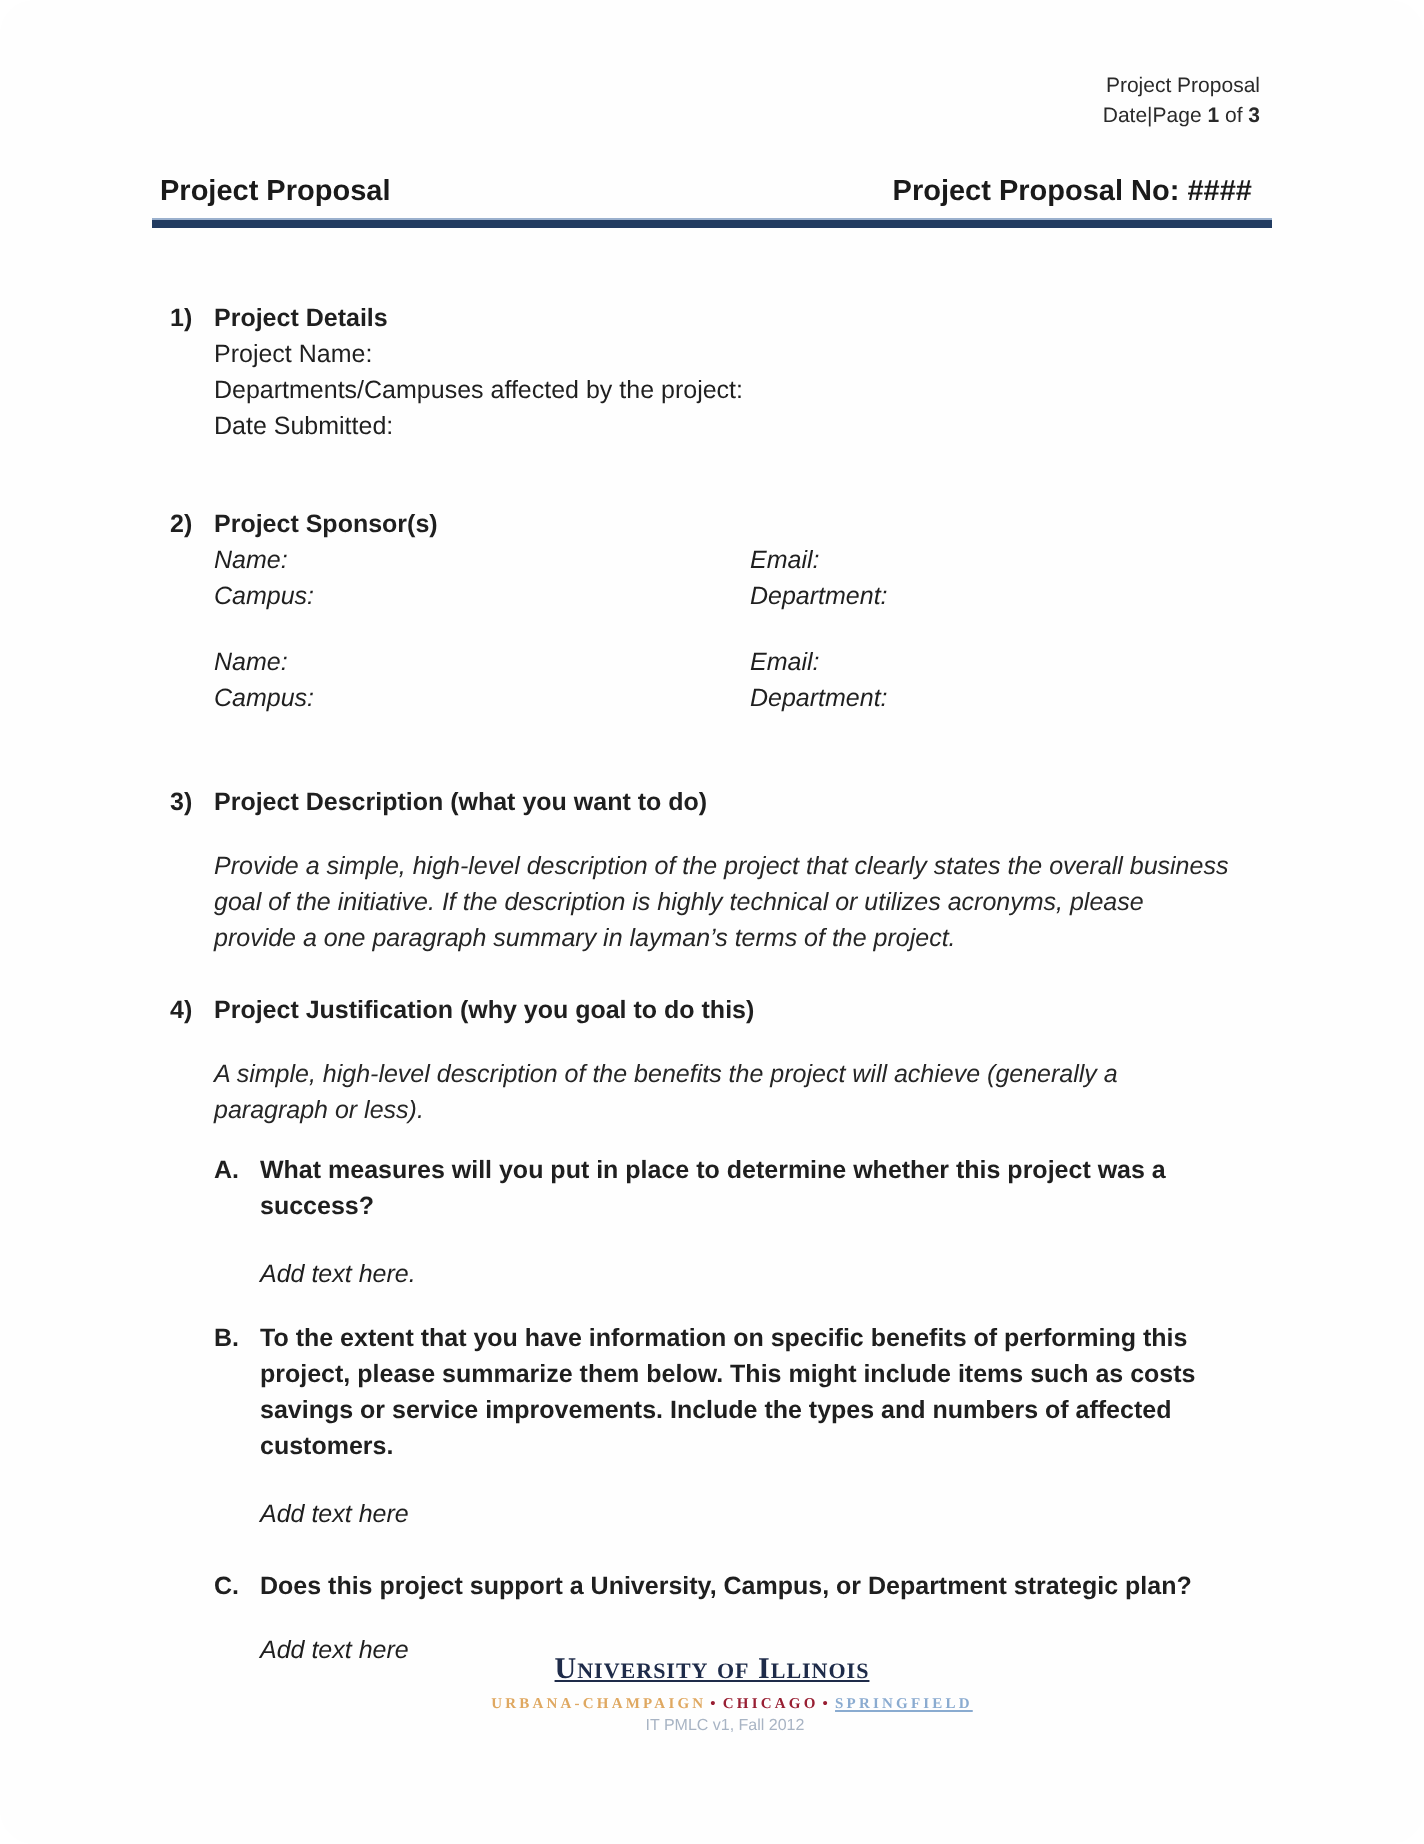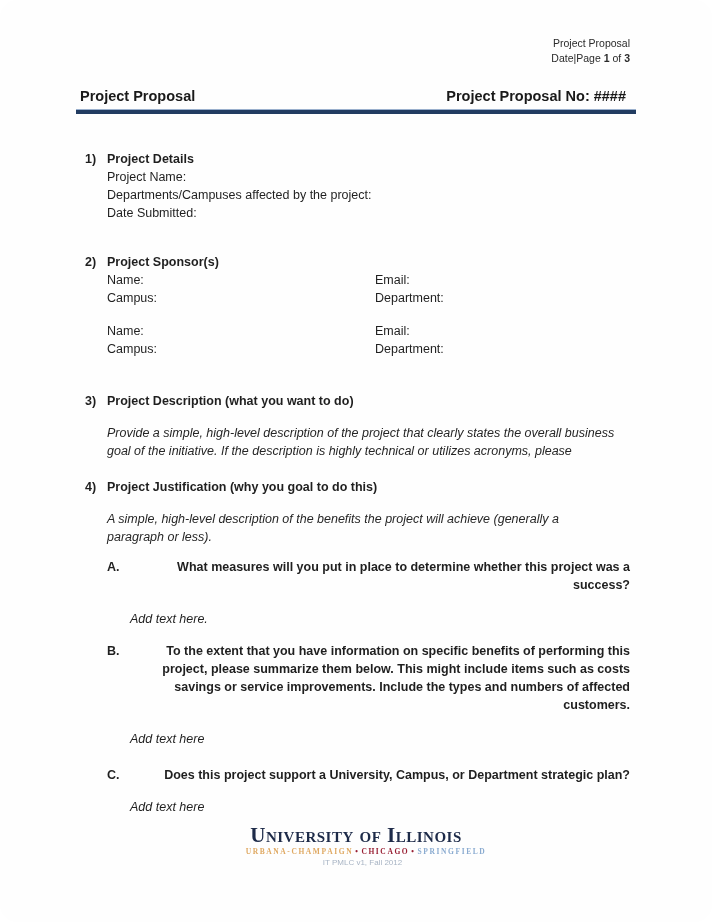--- a/index.html
+++ b/index.html
@@ -36,43 +36,43 @@
     font-size: 12.5px; line-height: 18px;
   }
   .sec-head { display: flex; font-weight: bold; }
   .sec-num { width: 22px; flex: 0 0 22px; }
   .sec-body { margin-left: 22px; }
 
   .sec-sponsors { margin-top: 31px; }
   .sec-description { margin-top: 34px; }
   .sec-justification { margin-top: 18px; }
 
-  .sponsor-block { display: flex; margin-top: 0; }
+  .sponsor-block { display: flex; margin-top: 0; font-style: italic; }
   .sponsor-block + .sponsor-block { margin-top: 15px; }
   .sponsor-col-left { width: 268px; flex: 0 0 268px; }
 
   .guidance { font-style: italic; margin-top: 14px; color: #262626; }
 
   .sub-item { display: flex; font-weight: bold; }
   .sub-letter { width: 23px; flex: 0 0 23px; }
-  .sub-text { width: 500px; text-align: right; }
+  .sub-text { width: 500px; }
   .sub-a { margin-top: 12px; }
   .sub-b { margin-top: 14px; }
   .sub-c { margin-top: 18px; }
   .placeholder { font-style: italic; margin-left: 23px; }
   .ph-a { margin-top: 16px; }
   .ph-b { margin-top: 16px; }
   .ph-c { margin-top: 14px; }
 
   
   .footer { position: absolute; left: 0; right: 0; top: 824px; text-align: center; }
   .wordmark {
     font-family: "Liberation Serif", "DejaVu Serif", serif;
     font-variant: small-caps; font-weight: bold;
-    font-size: 21px; line-height: 22px; letter-spacing: 0.5px;
+    font-size: 15px; line-height: 22px; letter-spacing: 0.5px; text-decoration: underline;
   }
   .campuses {
     font-family: "Liberation Serif", "DejaVu Serif", serif;
     font-size: 7.5px; font-weight: bold; letter-spacing: 1.6px;
     text-transform: uppercase; margin-top: 1px;
   }
   .campuses .sep { margin: 0 2px; }
   .version { font-size: 8px; line-height: 11px; margin-top: 1px; }
 </style>
 </head>
@@ -135,20 +135,21 @@
     </div>
 
     <div class="sec sec-description">
       <div class="sec-head">
         <span class="sec-num">3)</span>
         <span>Project Description (what you want to do)</span>
       </div>
       <div class="sec-body guidance">
         <div>Provide a simple, high-level description of the project that clearly states the overall business</div>
         <div>goal of the initiative.  If the description is highly technical or utilizes acronyms, please</div>
+        <div>provide a one paragraph summary in layman’s terms of the project.</div>
       </div>
     </div>
 
     <div class="sec sec-justification">
       <div class="sec-head">
         <span class="sec-num">4)</span>
         <span>Project Justification (why you goal to do this)</span>
       </div>
       <div class="sec-body">
         <div class="guidance">
@@ -178,18 +179,18 @@
         </div>
         <div class="placeholder ph-c">Add text here</div>
       </div>
     </div>
 
   </div>
 
   <div class="footer">
     <div class="wordmark" style="color: rgb(30, 43, 73);">University of Illinois</div>
     <div class="campuses">
-      <span style="color: rgb(223, 168, 97); padding-left: 20px;">Urbana-Champaign</span><span class="sep" style="color: rgb(152, 30, 50);">•</span><span style="color: rgb(152, 30, 50);">Chicago</span><span class="sep" style="color: rgb(152, 30, 50);">•</span><span style="color: rgb(138, 171, 208);">Springfield</span>
+      <span style="color: rgb(223, 168, 97); padding-left: 20px;">Urbana-Champaign</span><span class="sep" style="color: rgb(152, 30, 50);">•</span><span style="color: rgb(152, 30, 50);">Chicago</span><span class="sep" style="color: rgb(152, 30, 50);">•</span><span style="color: rgb(138, 171, 208); text-decoration: underline;">Springfield</span>
     </div>
     <div class="version" style="color: rgb(168, 180, 196); padding-left: 13px;">IT PMLC v1, Fall 2012</div>
   </div>
 
 </div>
 
 </body></html>

